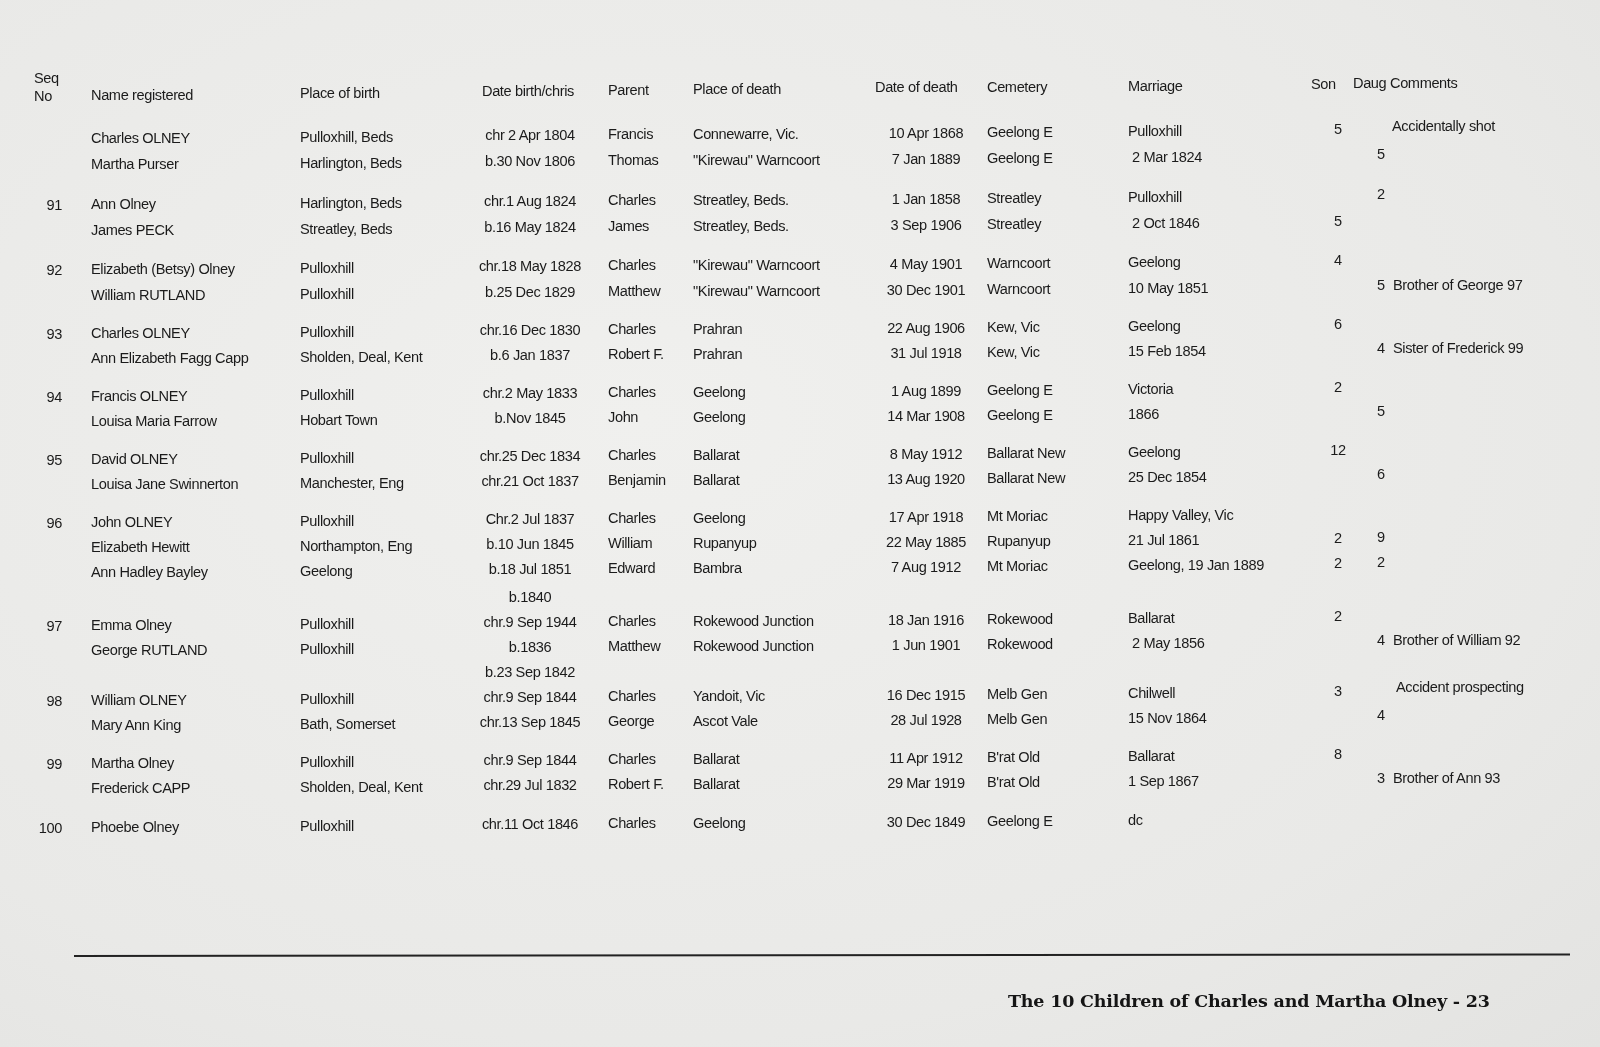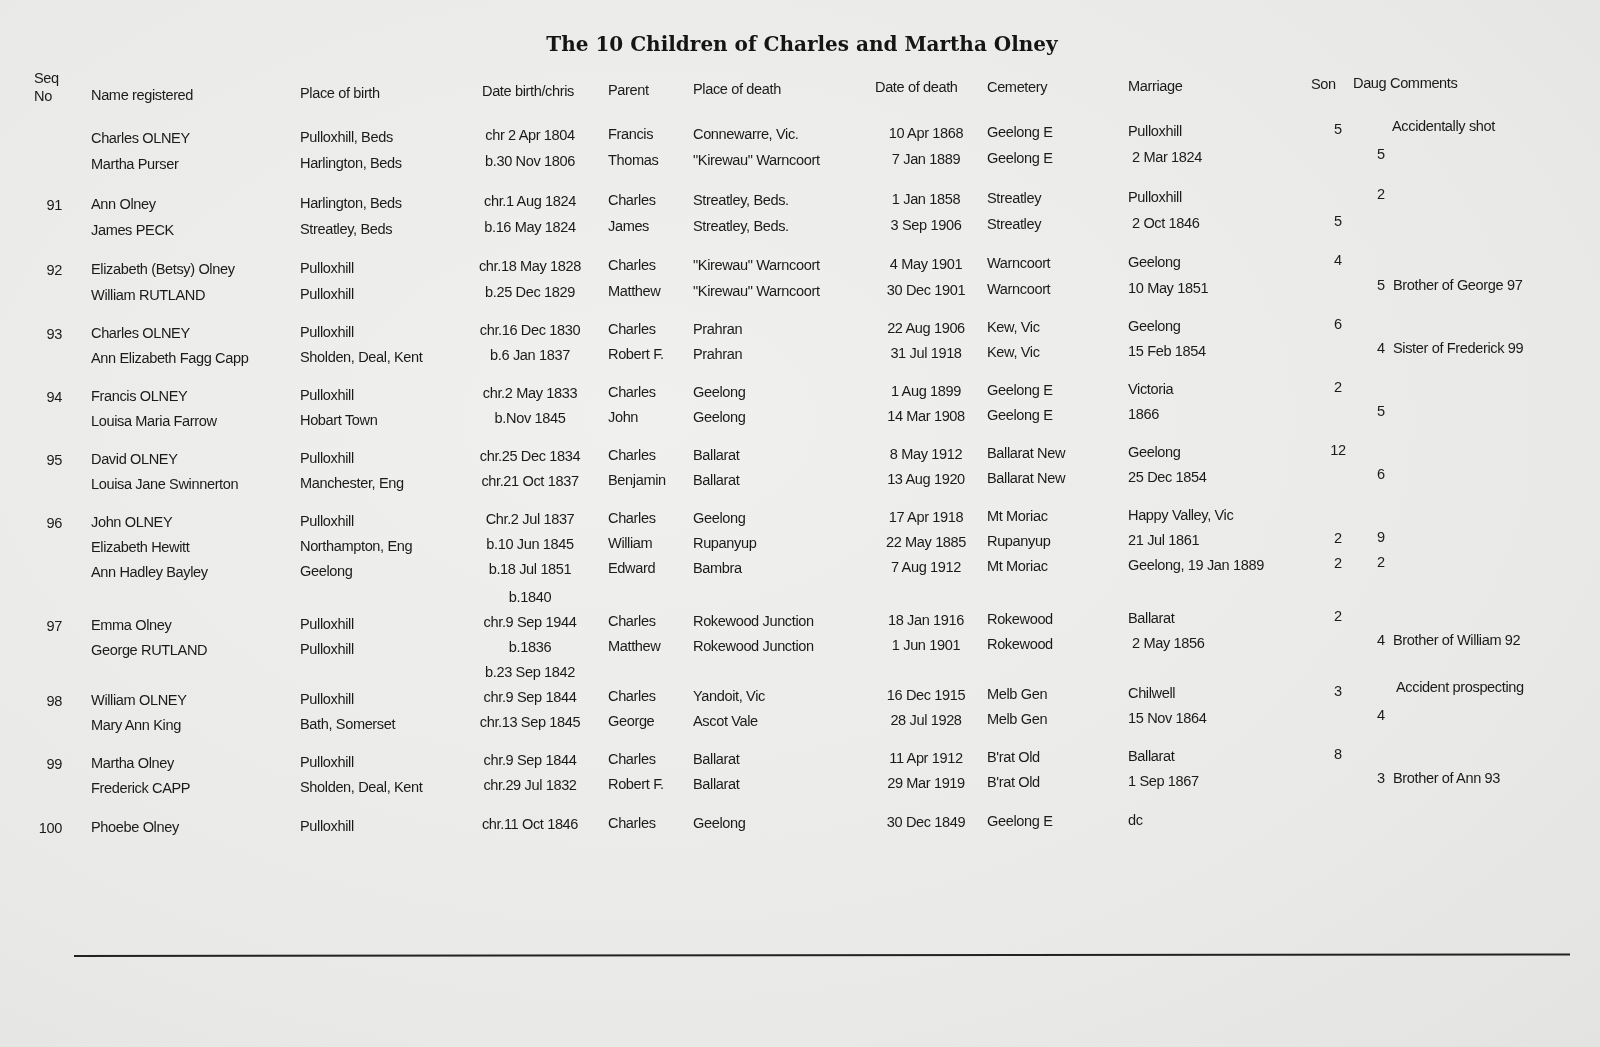--- a/index.html
+++ b/index.html
@@ -34,21 +34,20 @@
   .footer-text {
     position: absolute; top: 991px; left: 1008px;
     font-family: "DejaVu Serif", serif; font-weight: bold; font-size: 17.5px;
     color: #151515; white-space: nowrap; letter-spacing: -0.2px;
   }
 </style>
 </head>
 <body>
 
 <div class="page">
-  <div class="title"><span>The 10 Children of Charles and Martha Olney</span></div>
 
   <div class="hdr" style="left:34px;top:69px;">Seq</div>
   <div class="hdr" style="left:34px;top:87px;">No</div>
   <div class="hdr" style="left:91px;top:86px;">Name registered</div>
   <div class="hdr" style="left:300px;top:84px;">Place of birth</div>
   <div class="hdr" style="left:482px;top:82px;">Date birth/chris</div>
   <div class="hdr" style="left:608px;top:81px;">Parent</div>
   <div class="hdr" style="left:693px;top:80px;">Place of death</div>
   <div class="hdr" style="left:875px;top:78px;">Date of death</div>
   <div class="hdr" style="left:987px;top:78px;">Cemetery</div>
@@ -269,13 +268,14 @@
       <div class="cell" style="left: 300px; top: 817px;">Pulloxhill</div>
       <div class="cell c" style="left: 430px; width: 200px; top: 815px;">chr.11 Oct 1846</div>
       <div class="cell" style="left: 608px; top: 814px;">Charles</div>
       <div class="cell" style="left: 693px; top: 814px;">Geelong</div>
       <div class="cell c" style="left: 826px; width: 200px; top: 813px;">30 Dec 1849</div>
       <div class="cell" style="left: 987px; top: 812px;">Geelong E</div>
       <div class="cell" style="left: 1128px; top: 811px;">dc</div>
     </div>
 
   <div class="footer-rule"></div>
+  <div class="footer-text">The 10 Children of Charles and Martha Olney - 23</div>
 </div>
 
 </body></html>

